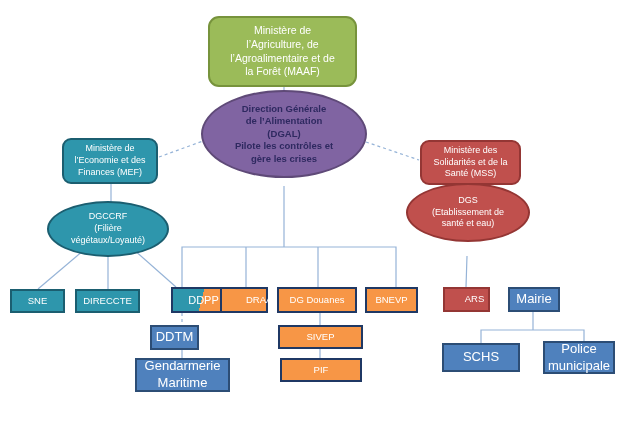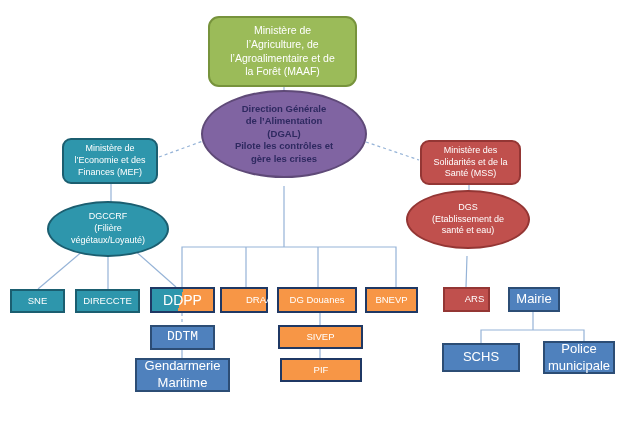--- a/index.html
+++ b/index.html
@@ -28,21 +28,21 @@
   .rrect{border-radius:11px;}
   .ellipse{border-radius:50%;}
   .n-green{background:var(--green,#9BBB59);border:2.5px solid var(--green-border,#77933C);font-size:10.5px;}
   .n-purple{background:var(--purple,#8064A2);border:2.5px solid var(--purple-border,#5F4A78);
             color:var(--purple-text,#2E2960);font-size:9.5px;font-weight:bold;}
   .n-teal{background:var(--teal,#2E96AC);border:2px solid var(--teal-border,#1B5E70);font-size:9px;}
   .n-red{background:var(--red,#C0504D);border:2px solid var(--red-border,#943634);font-size:9px;}
   .n-blue{background:var(--blue,#4F81BD);border:2px solid var(--blue-border,#2C4D75);font-size:13px;}
   .n-orange{background:var(--orange,#F79646);border:2px solid var(--orange-border,#1F3864);font-size:9.5px;}
   .n-split{background:linear-gradient(104deg,var(--teal,#2E96AC) 47%,var(--orange,#F79646) 47%);
-           border:2px solid var(--orange-border,#1F3864);font-size:14px;}
+           border:2px solid var(--orange-border,#1F3864);font-size:11px;margin-left:21px;}
   .box{font-size:9.5px;}
 </style>
 </head>
 <body>
 
 <div id="canvas">
 
   <svg id="wires" viewBox="0 0 630 445">
 
     <line x1="284" y1="87" x2="284" y2="99"></line>
@@ -100,21 +100,21 @@
 Solidarités et de la
 Santé (MSS)</span>
   </div>
 
   <div class="node ellipse n-teal" style="left:47px;top:201px;width:122px;height:56px;">
     <span class="lbl">DGCCRF
 (Filière
 végétaux/Loyauté)</span>
   </div>
 
-  <div class="node ellipse n-red" style="left:406px;top:190px;width:124px;height:59px;">
+  <div class="node ellipse n-red" style="left:406px;top:183px;width:124px;height:59px;">
     <span class="lbl">DGS
 (Etablissement de
 santé et eau)</span>
   </div>
 
   <div class="node n-teal box" style="left:10px;top:289px;width:55px;height:24px;">
     <span class="lbl">SNE</span>
   </div>
 
   <div class="node n-teal box" style="left:75px;top:289px;width:65px;height:24px;">
@@ -138,21 +138,21 @@
   </div>
 
   <div class="node n-red box" style="left:443px;top:287px;width:47px;height:25px;padding-left:16px;">
     <span class="lbl">ARS</span>
   </div>
 
   <div class="node n-blue" style="left:508px;top:287px;width:52px;height:25px;">
     <span class="lbl">Mairie</span>
   </div>
 
-  <div class="node n-blue" style="left:150px;top:325px;width:65px;height:25px;font-family:Liberation Mono, monospace;">
+  <div class="node n-blue" style="left:150px;top:325px;width:49px;height:25px;">
     <span class="lbl">DDTM</span>
   </div>
 
   <div class="node n-blue" style="left:135px;top:358px;width:95px;height:34px;">
     <span class="lbl">Gendarmerie
 Maritime</span>
   </div>
 
   <div class="node n-orange" style="left:278px;top:325px;width:85px;height:24px;">
     <span class="lbl">SIVEP</span>

